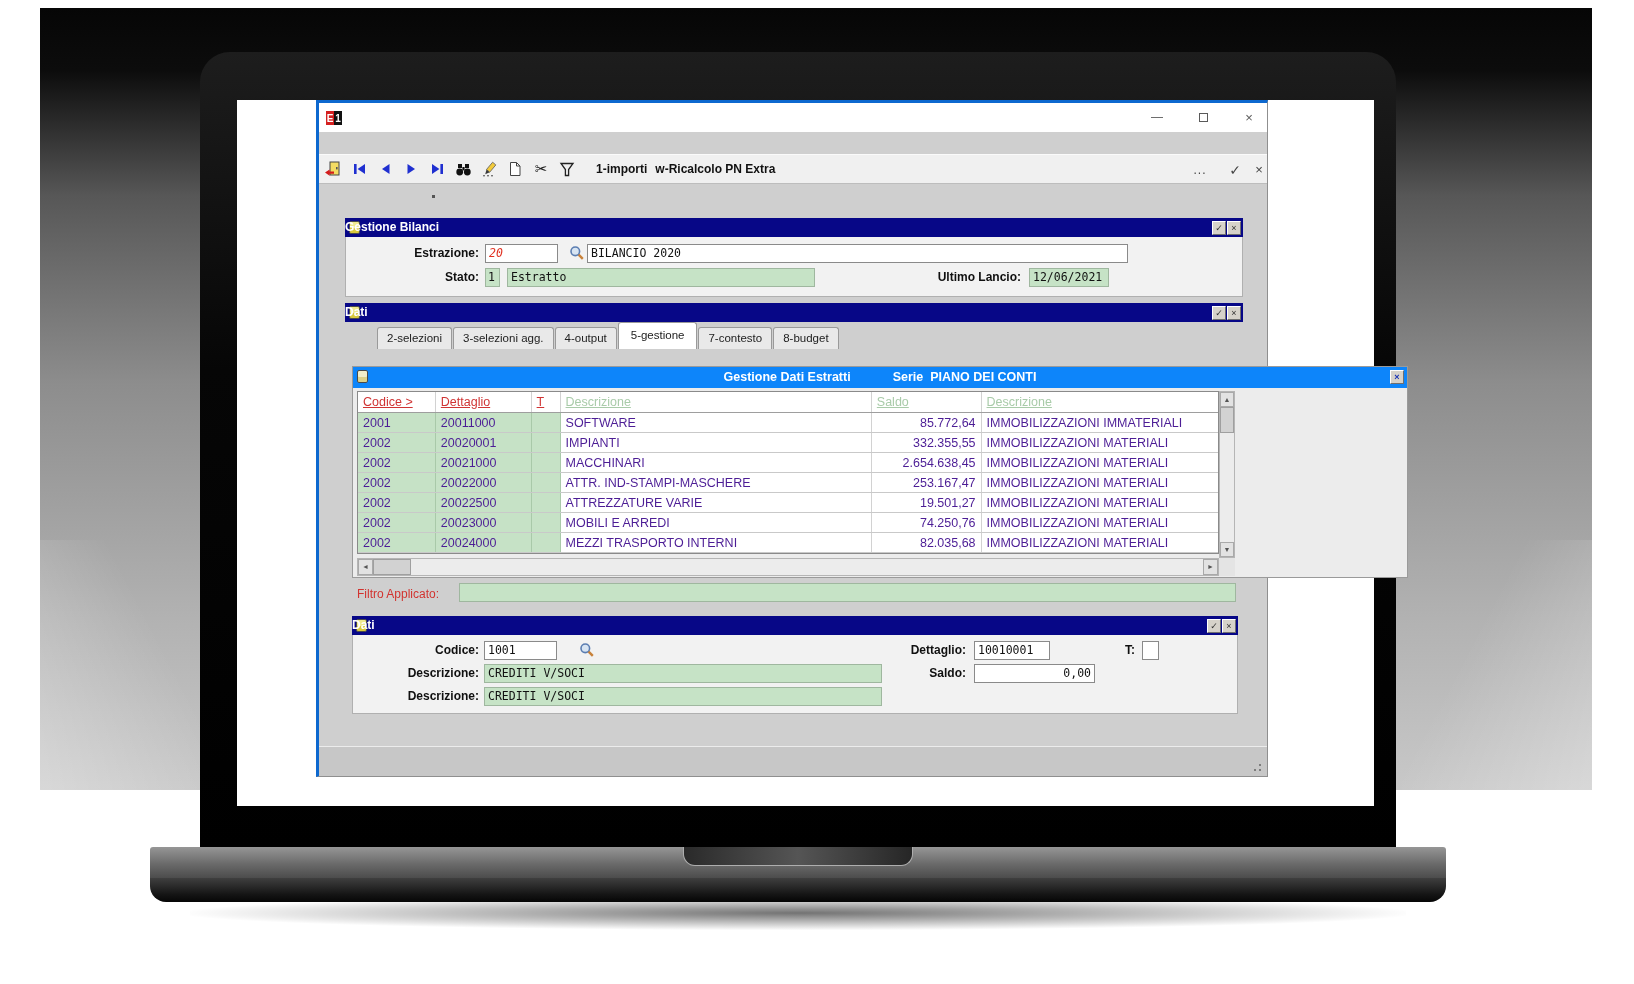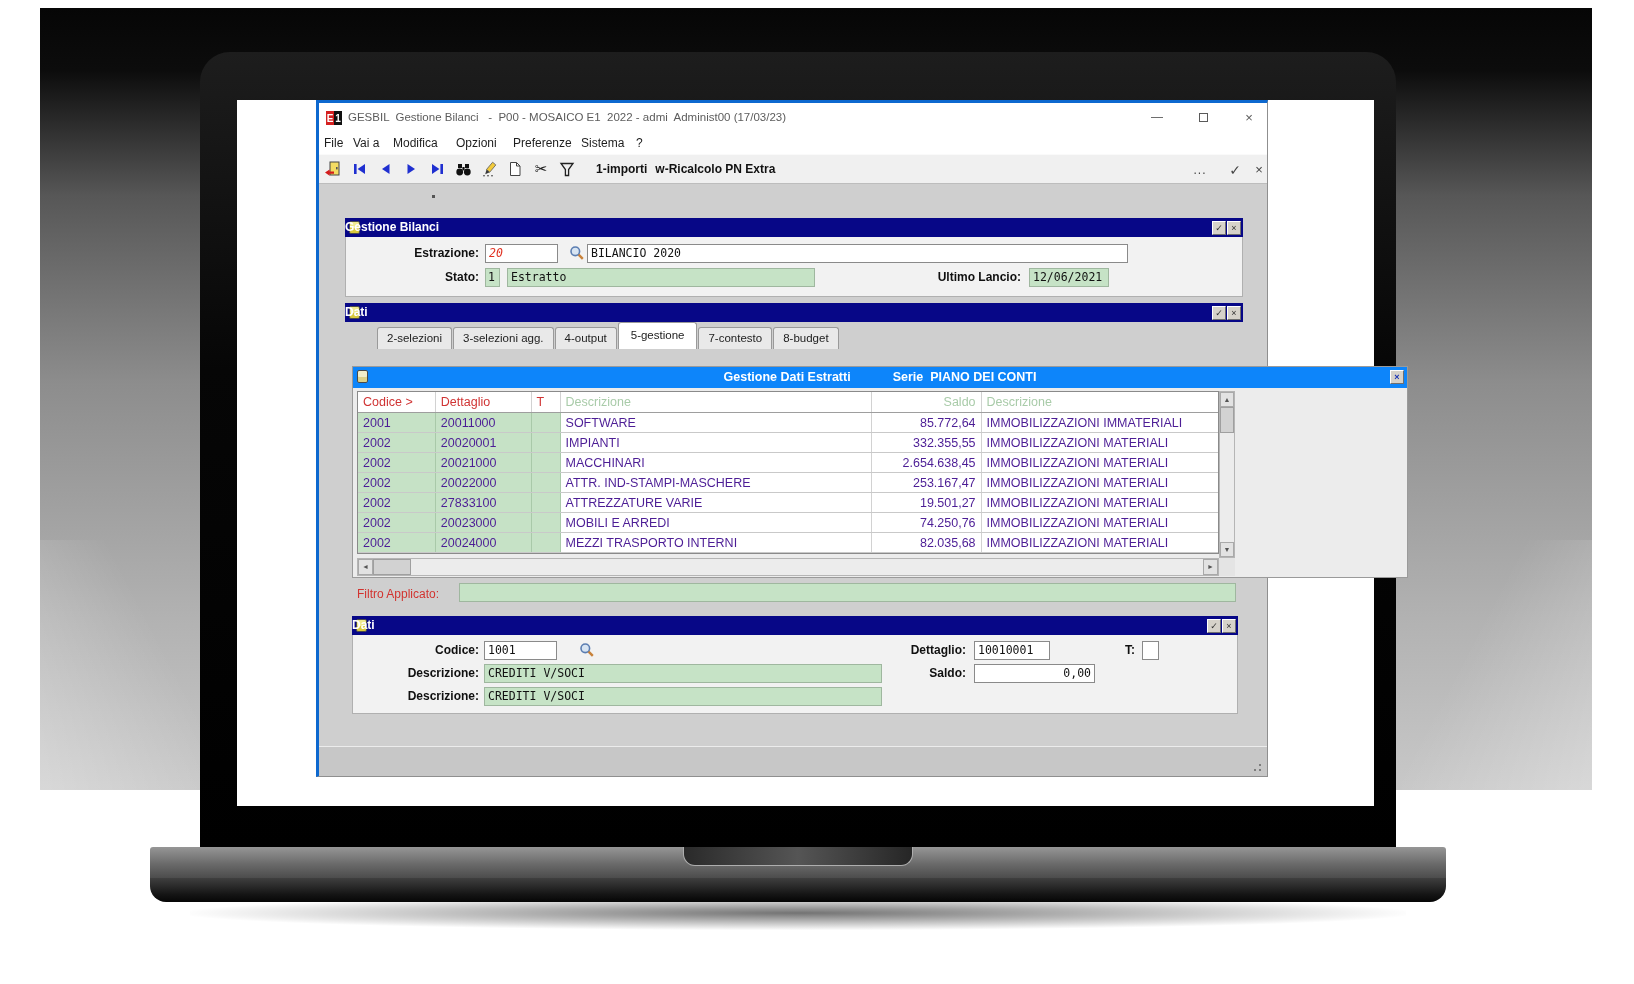--- a/index.html
+++ b/index.html
@@ -114,21 +114,21 @@
 
   .tblwrap { position:absolute; left:4px; top:24px; width:862px; border:1px solid #8a8a8a;
     background:#fff; }
   .trow { display:flex; height:20px; border-bottom:1px solid #c9c9c9; background:#fff; }
   .trow.head { height:21px; border-bottom:1px solid #9e9e9e; }
   .cell { height:100%; padding:0 5px; line-height:20px; font-size:12.5px; color:#4c1d95;
     white-space:nowrap; overflow:hidden; border-right:1px solid #d2d2d2; }
   .c0 { width:78px; } .c1 { width:96px; } .c2 { width:29px; } .c3 { width:312px; }
   .c4 { width:110px; text-align:right; } .c5 { width:237px; border-right:none; }
   .cgreen { background:#c6e2c6; border-right:1px solid #a9c9a9; }
-  .head .cell { background:#fff; }
+  .head .cell { background:#fff;text-decoration:underline; }
   .hred { color:#d03434; } .hgreen { color:#a9cba9; }
 
   .vscroll { position:absolute; left:866px; top:24px; width:16px; height:167px; background:#ececec;
     border:1px solid #b5b5b5; }
   .vscroll .btn { position:absolute; left:0; width:14px; height:15px; background:#e2e2e2;
     border:1px solid #a9a9a9; font-size:7px; color:#555; text-align:center; line-height:13px; }
   .vscroll .up { top:0; } .vscroll .dn { bottom:0; }
   .vscroll .thumb { position:absolute; left:0; top:15px; width:14px; height:26px; background:#d2d2d2;
     border:1px solid #9f9f9f; }
   .hscroll { position:absolute; left:4px; top:191px; width:862px; height:18px; background:#ececec;
@@ -158,35 +158,25 @@
 <div class="bezel">
   <div class="screen">
 
     <div class="appwin">
 
       <div class="titlebar">
         <span class="appicon">
             <span class="e">E</span>
             <span class="one">1</span>
           </span>
-        <span class="wtitle">GESBIL  Gestione Bilanci   -  P00 - MOSAICO E1  2022 - admi  Administ00 (17/03/23)</span>
         <span class="wctrl wmin">—</span>
         <span class="wctrl wmax"><span class="maxglyph"></span></span>
         <span class="wctrl wclose">×</span>
       </div>
 
-      <div class="menubar">
-        <span class="mitem" style="left:5px">File</span>
-        <span class="mitem" style="left:34px">Vai a</span>
-        <span class="mitem" style="left:74px">Modifica</span>
-        <span class="mitem" style="left:137px">Opzioni</span>
-        <span class="mitem" style="left:194px">Preferenze</span>
-        <span class="mitem" style="left:262px">Sistema</span>
-        <span class="mitem" style="left:317px">?</span>
-      </div>
 
       <div class="toolbar">
         <span class="ticon">
           <svg width="18" height="16" viewBox="0 0 18 16">
               <rect x="6" y="1" width="9" height="13" fill="#f3dc63" stroke="#444"></rect>
               <rect x="12" y="6" width="1.6" height="2.4" fill="#555"></rect>
               <polygon points="1,11.6 5.6,8.4 5.6,10.4 10,10.4 10,12.8 5.6,12.8 5.6,14.8" fill="#d41c1c"></polygon>
             </svg>
         </span>
         <span class="ticon">
@@ -305,21 +295,21 @@
           </span>
           <span class="hbtn cls">×</span>
         </div>
 
         <div class="tblwrap">
           <div class="trow head">
             <span class="cell c0 hred">Codice &gt;</span>
             <span class="cell c1 hred">Dettaglio</span>
             <span class="cell c2 hred">T</span>
             <span class="cell c3 hgreen">Descrizione</span>
-            <span class="cell c4 hgreen" style="text-align:right">Saldo</span>
+            <span class="cell c4 hgreen" style="text-align:left">Saldo</span>
             <span class="cell c5 hgreen">Descrizione</span>
           </div>
           <div id="tbody">
               <div class="trow">
                 <span class="cell c0 cgreen">2001</span>
                 <span class="cell c1 cgreen">20011000</span>
                 <span class="cell c2 cgreen"></span>
                 <span class="cell c3">SOFTWARE</span>
                 <span class="cell c4">85.772,64</span>
                 <span class="cell c5">IMMOBILIZZAZIONI IMMATERIALI</span>
@@ -343,21 +333,21 @@
               <div class="trow">
                 <span class="cell c0 cgreen">2002</span>
                 <span class="cell c1 cgreen">20022000</span>
                 <span class="cell c2 cgreen"></span>
                 <span class="cell c3">ATTR. IND-STAMPI-MASCHERE</span>
                 <span class="cell c4">253.167,47</span>
                 <span class="cell c5">IMMOBILIZZAZIONI MATERIALI</span>
               </div>
               <div class="trow">
                 <span class="cell c0 cgreen">2002</span>
-                <span class="cell c1 cgreen">27833100</span>
+                <span class="cell c1 cgreen">20022500</span>
                 <span class="cell c2 cgreen"></span>
                 <span class="cell c3">ATTREZZATURE VARIE</span>
                 <span class="cell c4">19.501,27</span>
                 <span class="cell c5">IMMOBILIZZAZIONI MATERIALI</span>
               </div>
               <div class="trow">
                 <span class="cell c0 cgreen">2002</span>
                 <span class="cell c1 cgreen">20023000</span>
                 <span class="cell c2 cgreen"></span>
                 <span class="cell c3">MOBILI E ARREDI</span>

